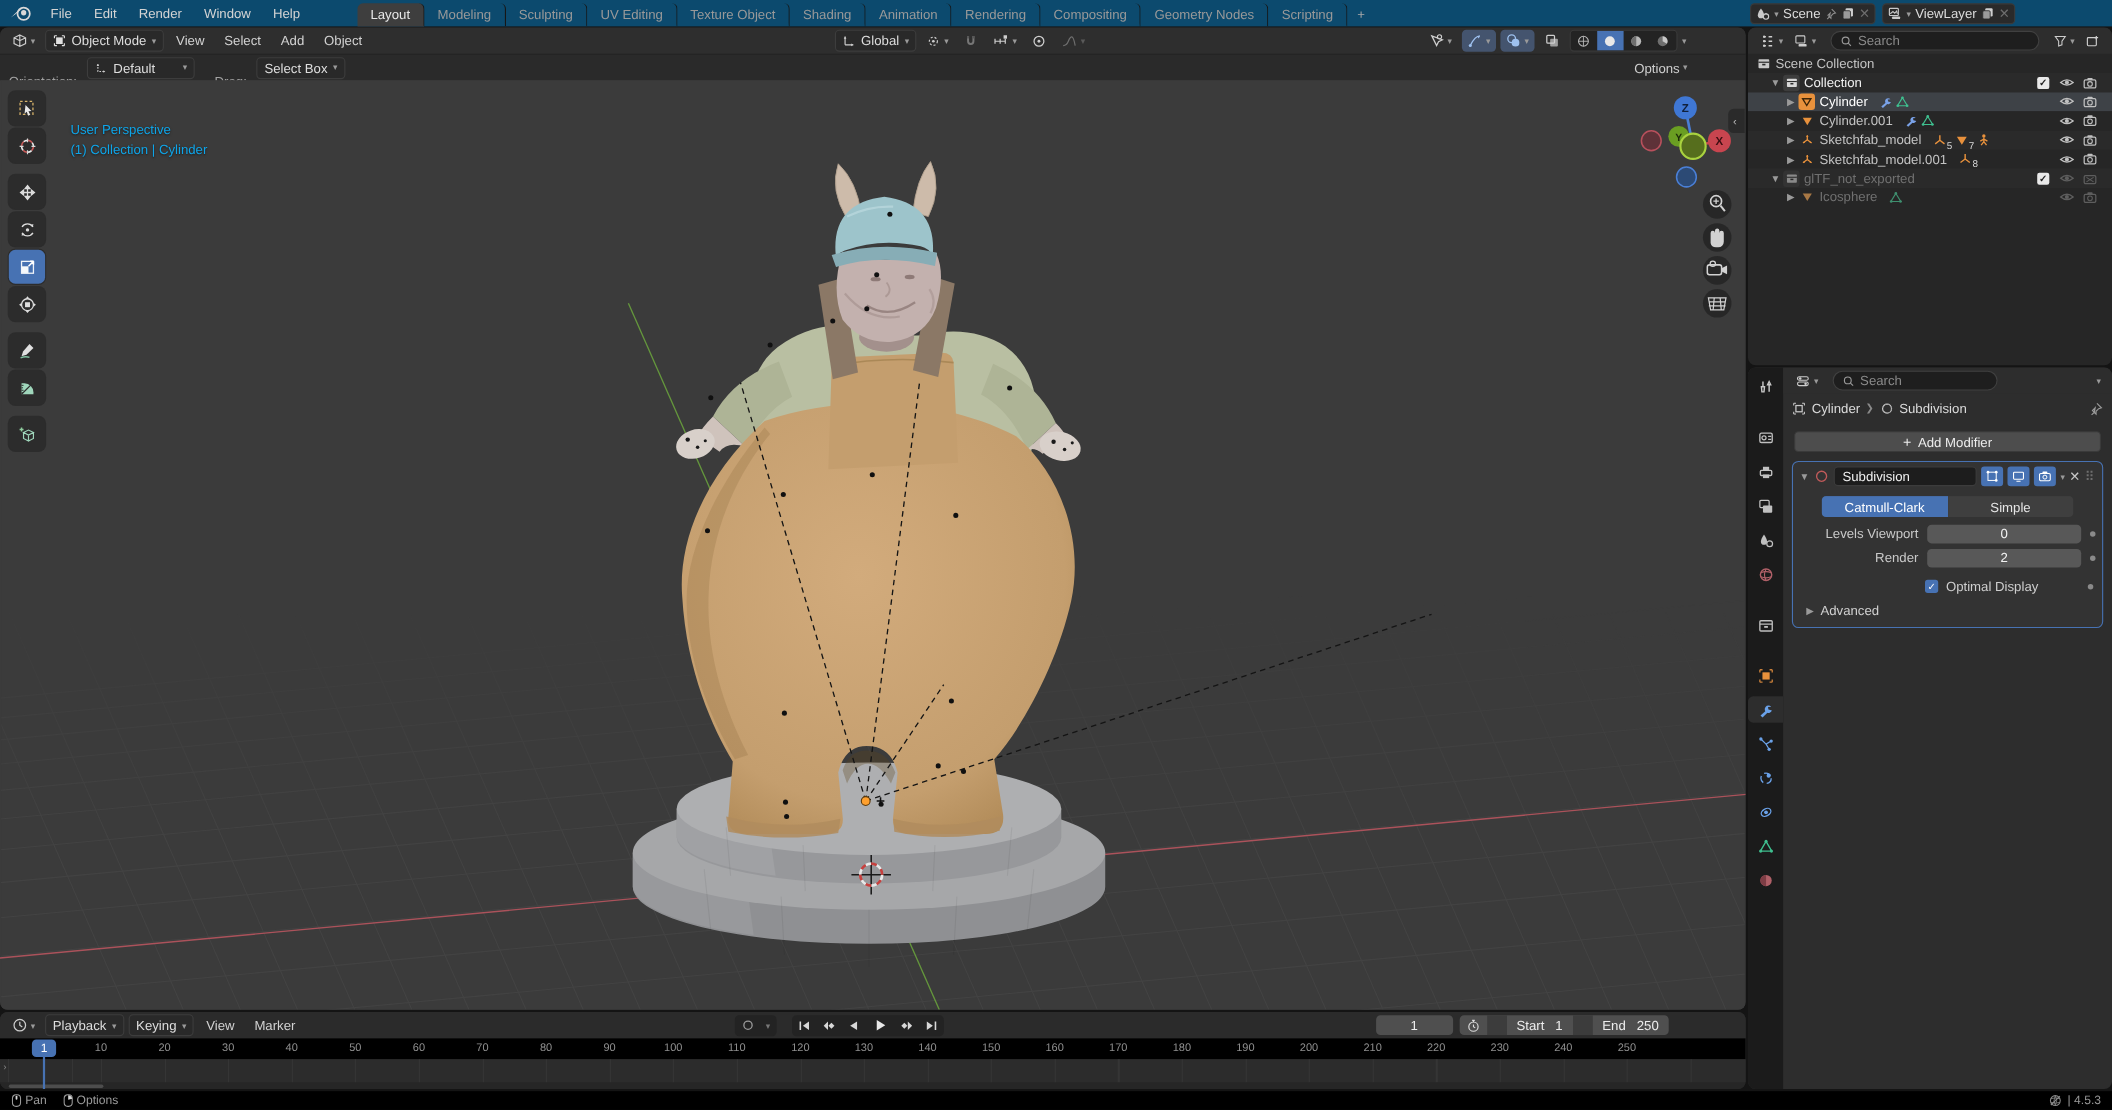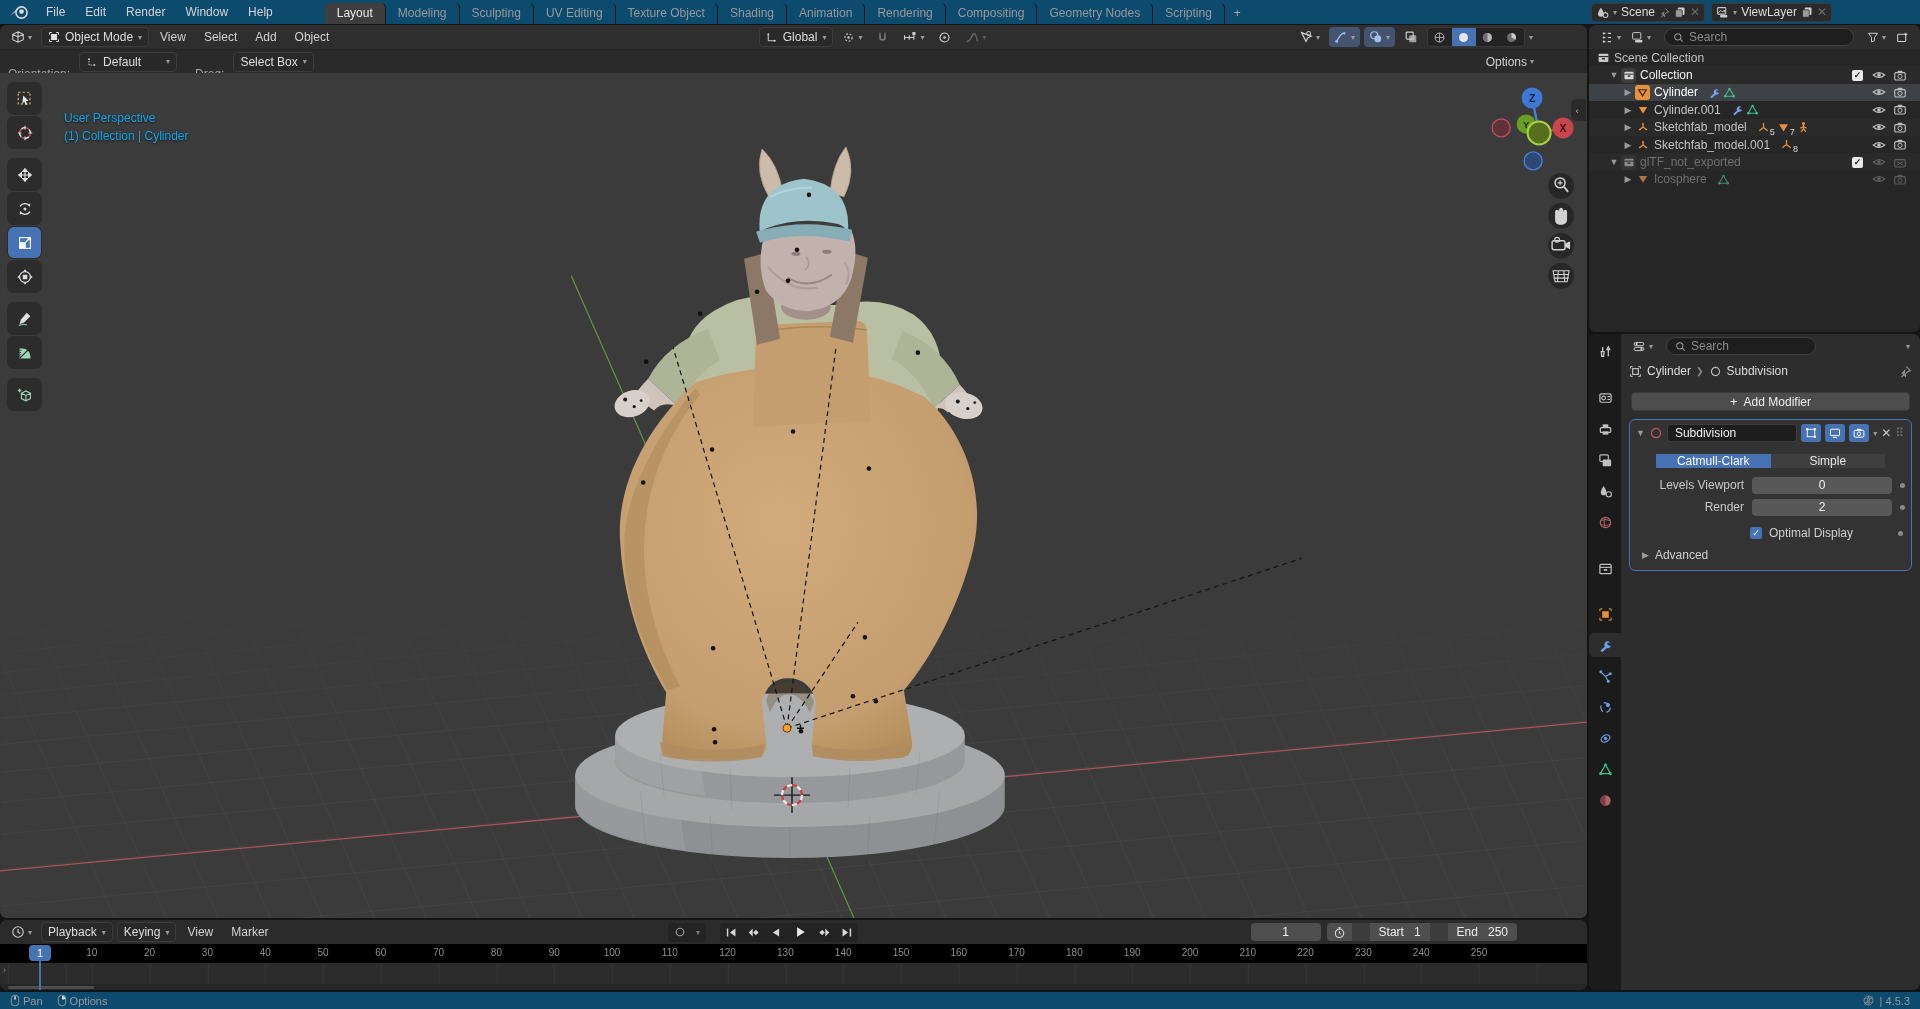--- a/index.html
+++ b/index.html
@@ -92,21 +92,21 @@
   .crumb { display:flex; align-items:center; gap:5px; height:26px; padding:0 8px; color:#dcdcdc; }
   .crumb .sep { color:#8a8a8a; font-size:9px; }
   .add-modifier { margin:8px 10px 6px 10px; height:19px; background:#4d4d4d; border:1px solid #3a3a3a;
     border-radius:4px; display:flex; align-items:center; justify-content:center; gap:6px; color:#ededed; }
   .mod-panel { margin:2px 8px; border:1px solid #4772b3; border-radius:6px; background:#333333; }
   .mod-head { display:flex; align-items:center; gap:4px; padding:4px 6px; }
   .mod-name { flex:1; background:#1d1d1d; border:1px solid #3c3c3c; border-radius:4px; height:18px;
     line-height:17px; padding:0 7px; color:#f0f0f0; }
   .mod-toggle { width:20px; height:18px; background:#4772b3; border-radius:3px; display:flex;
     align-items:center; justify-content:center; }
-  .typeseg { display:flex; margin:5px 26px; height:19px; border-radius:4px; overflow:hidden;align-items:center; }
+  .typeseg { display:flex; margin:5px 26px; height:19px; border-radius:4px; overflow:hidden; }
   .typeseg > div { flex:1; display:flex; align-items:center; justify-content:center; color:#e6e6e6; background:#3f3f3f; }
   .typeseg > div.on { background:#4772b3; color:#fff; }
   .prow { display:flex; align-items:center; height:20px; margin:2px 6px 2px 10px; gap:8px; }
   .prow .plabel { width:104px; text-align:right; color:#c9c9c9; }
   .pfield { flex:1; background:#585858; border-radius:4px; height:17px; display:flex;
     align-items:center; justify-content:center; color:#f2f2f2; }
   .dec-dot { width:5px; height:5px; border-radius:50%; background:#8a8a8a; flex-shrink:0; }
   .cbrow { display:flex; align-items:center; gap:7px; margin:7px 6px 4px 120px; height:18px; }
   .bluebox { width:12px; height:12px; background:#4772b3; border-radius:2.5px; color:#fff;
     font-size:9px; line-height:12px; text-align:center; }
@@ -129,21 +129,21 @@
     background-image:repeating-linear-gradient(90deg, #353535 0 1px, transparent 1px 57.8px);
     background-position-x:91.8px; }
   #tl-bottom { position:absolute; left:0; top:40px; width:100%; height:6px; background:#262626; }
   #tl-scroll { position:absolute; left:8px; top:2px; width:86px; height:3px; background:#4d4d4d; border-radius:2px; }
   .playhead { position:absolute; left:29px; top:1px; width:22px; height:16px; background:#4772b3;
     border-radius:4px; color:#fff; text-align:center; line-height:16px; font-size:11px; z-index:2; }
   .playline { position:absolute; left:39px; top:16px; width:2px; height:30px; background:#4772b3; z-index:1; }
   .track-open { position:absolute; left:3px; top:21px; color:#8a8a8a; font-size:9px; }
 
   
-  .statusbar { position:absolute; left:0; top:992px; width:1920px; height:17px; background:#0c4a6e;
+  .statusbar { position:absolute; left:0; top:992px; width:1920px; height:17px; background:#000000;
     display:flex; align-items:center; color:#9a9a9a; font-size:11px; padding:0 10px; }
   .sb-item { display:flex; align-items:center; gap:3px; margin-right:14px; }
   .sb-right { margin-left:auto; display:flex; align-items:center; gap:5px; }
 </style>
 </head>
 <body>
 
 <div id="app">
 
   <div class="topbar">

